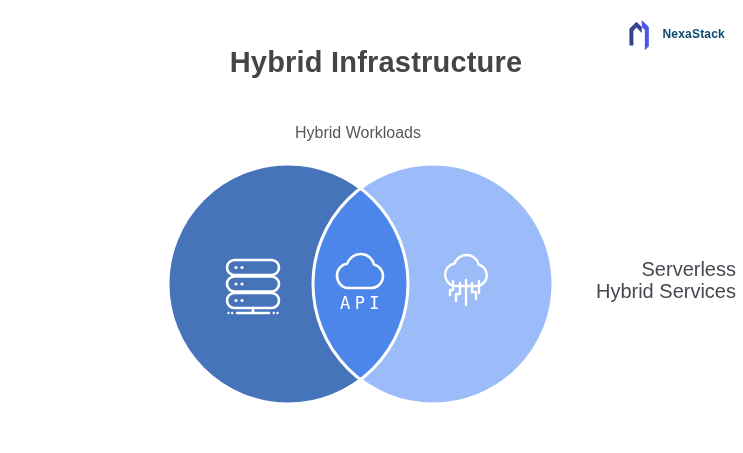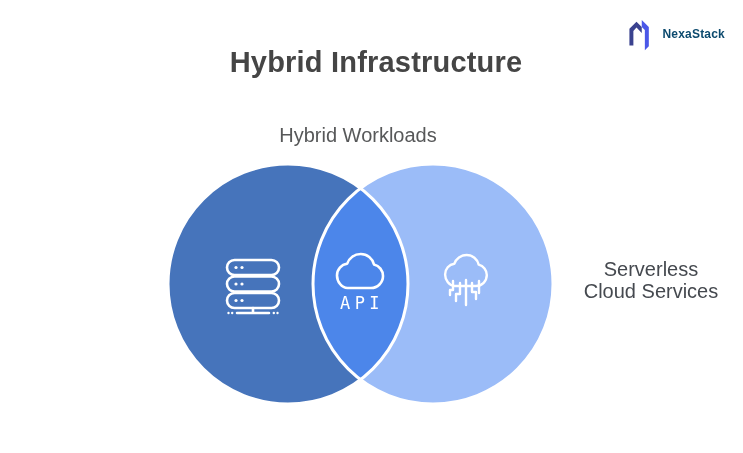--- a/index.html
+++ b/index.html
@@ -10,30 +10,30 @@
   
   .logo{position:absolute;top:16px;right:18px;display:flex;align-items:center;gap:7px;}
   .logo .brand-text{font-size:12px;font-weight:700;color:#0c4a6e;letter-spacing:.2px;}
   
   .title{
     position:absolute;top:46px;left:0;width:716px;text-align:center;
     font-size:29px;font-weight:700;color:#454545;letter-spacing:.2px;margin-left:18px;
   }
   .subtitle{
     position:absolute;top:124px;left:0;width:716px;text-align:center;
-    font-size:20px;font-weight:400;color:#575859;
+    font-size:16px;font-weight:400;color:#575859;
   }
   
   .venn-svg{position:absolute;left:0;top:0;}
   
   .side-label{
     position:absolute;top:258px;font-size:20px;line-height:22px;color:#45494f;
   }
   .side-label.left{left:0;width:160px;text-align:center;}
-  .side-label.right{left:566px;width:170px;text-align:center;}
+  .side-label.right{left:566px;width:170px;text-align:right;}
 </style>
 </head>
 <body>
 
 <div class="canvas">
 
   <div class="logo">
     <svg width="30" height="36" viewBox="0 0 34 40">
       <polygon points="5,33 5,14 13,6 19,12 19,19 13,12.5 9.5,16.5 9.5,33" fill="#3a428f"></polygon>
       <polygon points="19,4 27,12 27,34 22.5,38.5 22.5,15.5 19,12" fill="#4a57e8"></polygon>
@@ -93,16 +93,16 @@
       <path d="M6 1 L6 10 L10 10 L10 17"></path>
       <path d="M-13 -1 L-13 8 L-16 8 L-16 13"></path>
       <path d="M13 -1 L13 11"></path>
     </g>
   </svg>
 
   <div class="side-label left">
   </div>
   <div class="side-label right">
     <div>Serverless</div>
-    <div>Cloud Services</div>
+    <div>Hybrid Services</div>
   </div>
 
 </div>
 
 </body></html>

